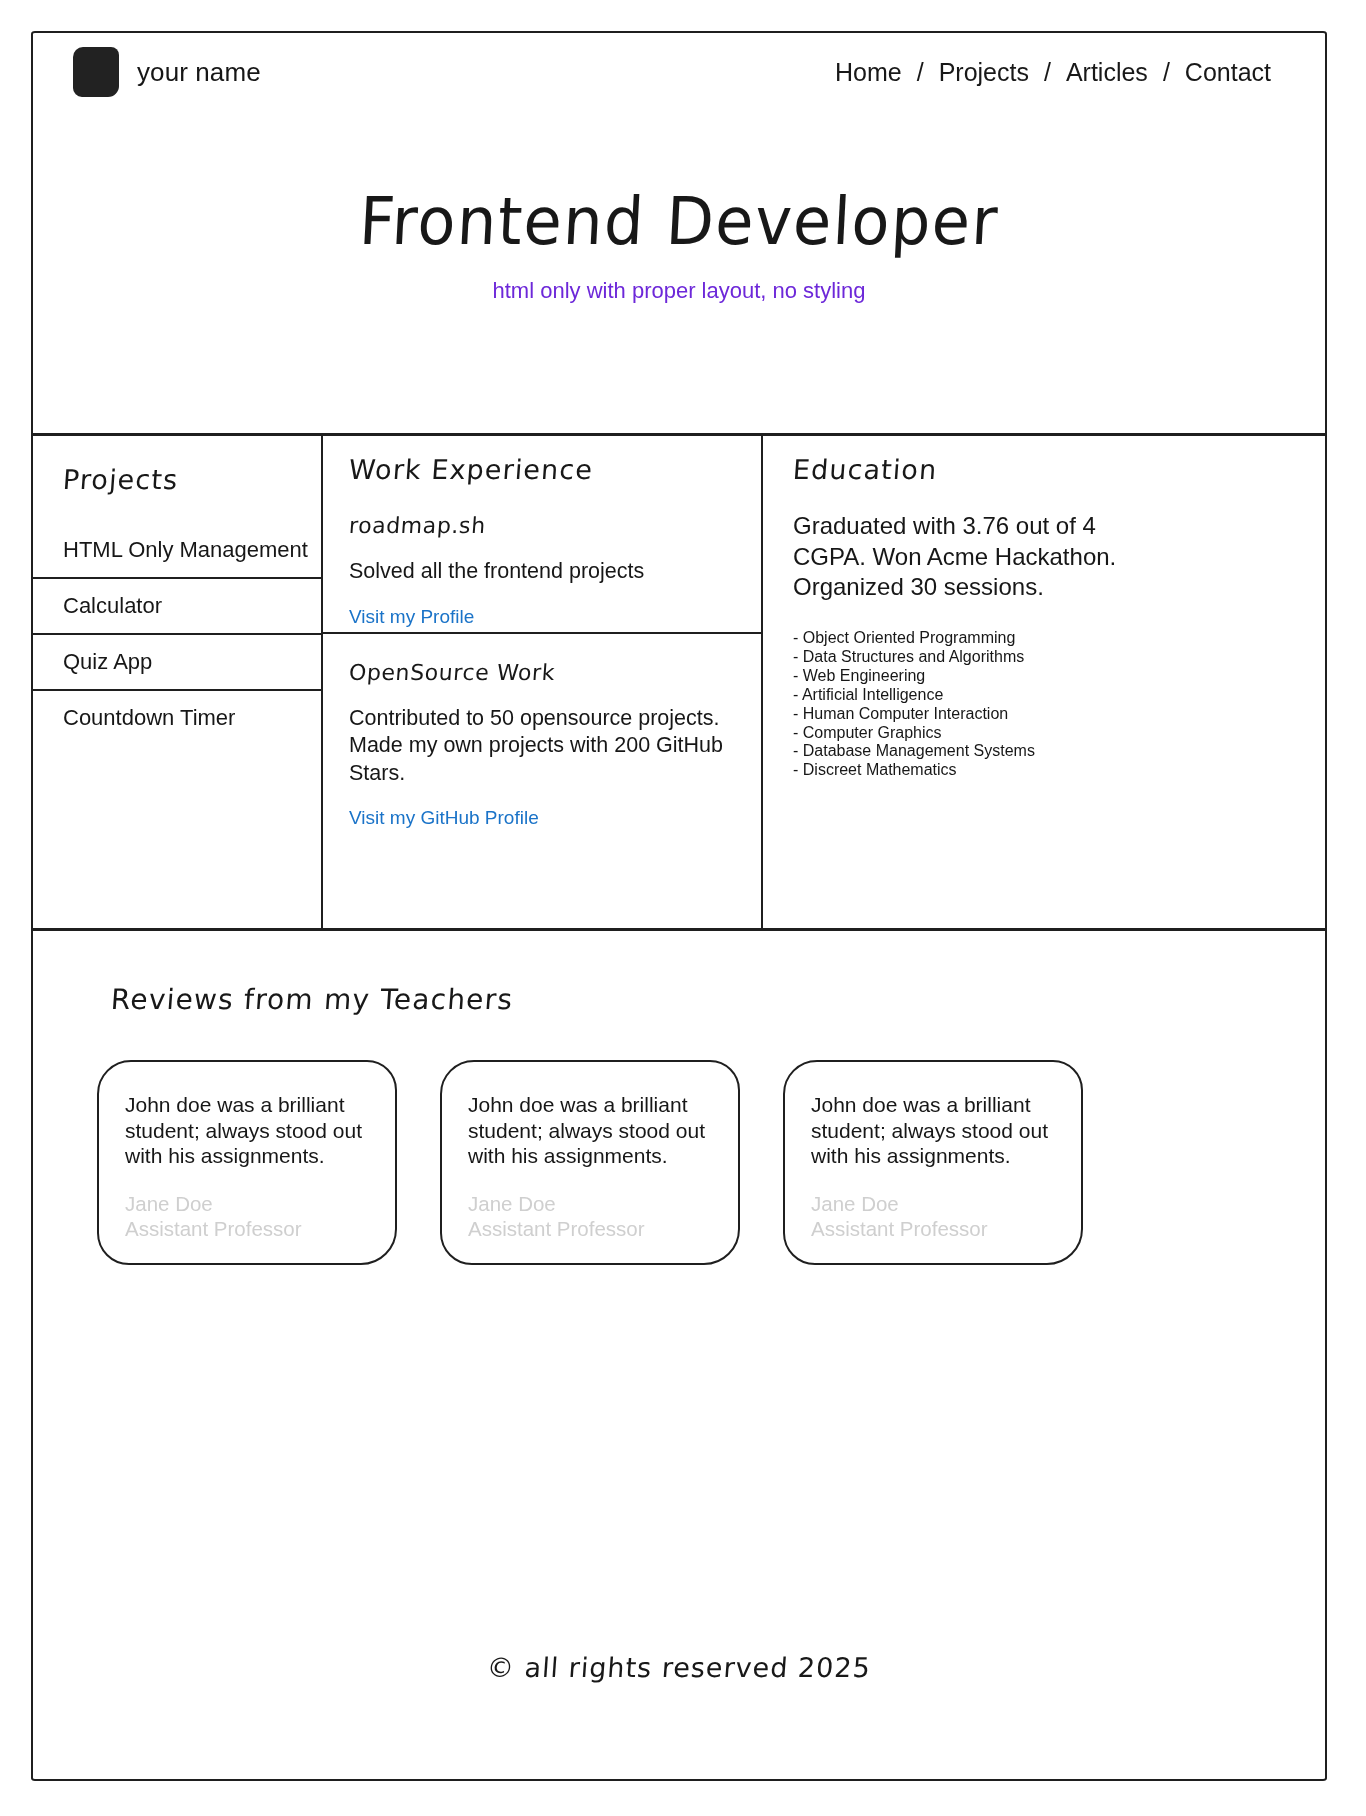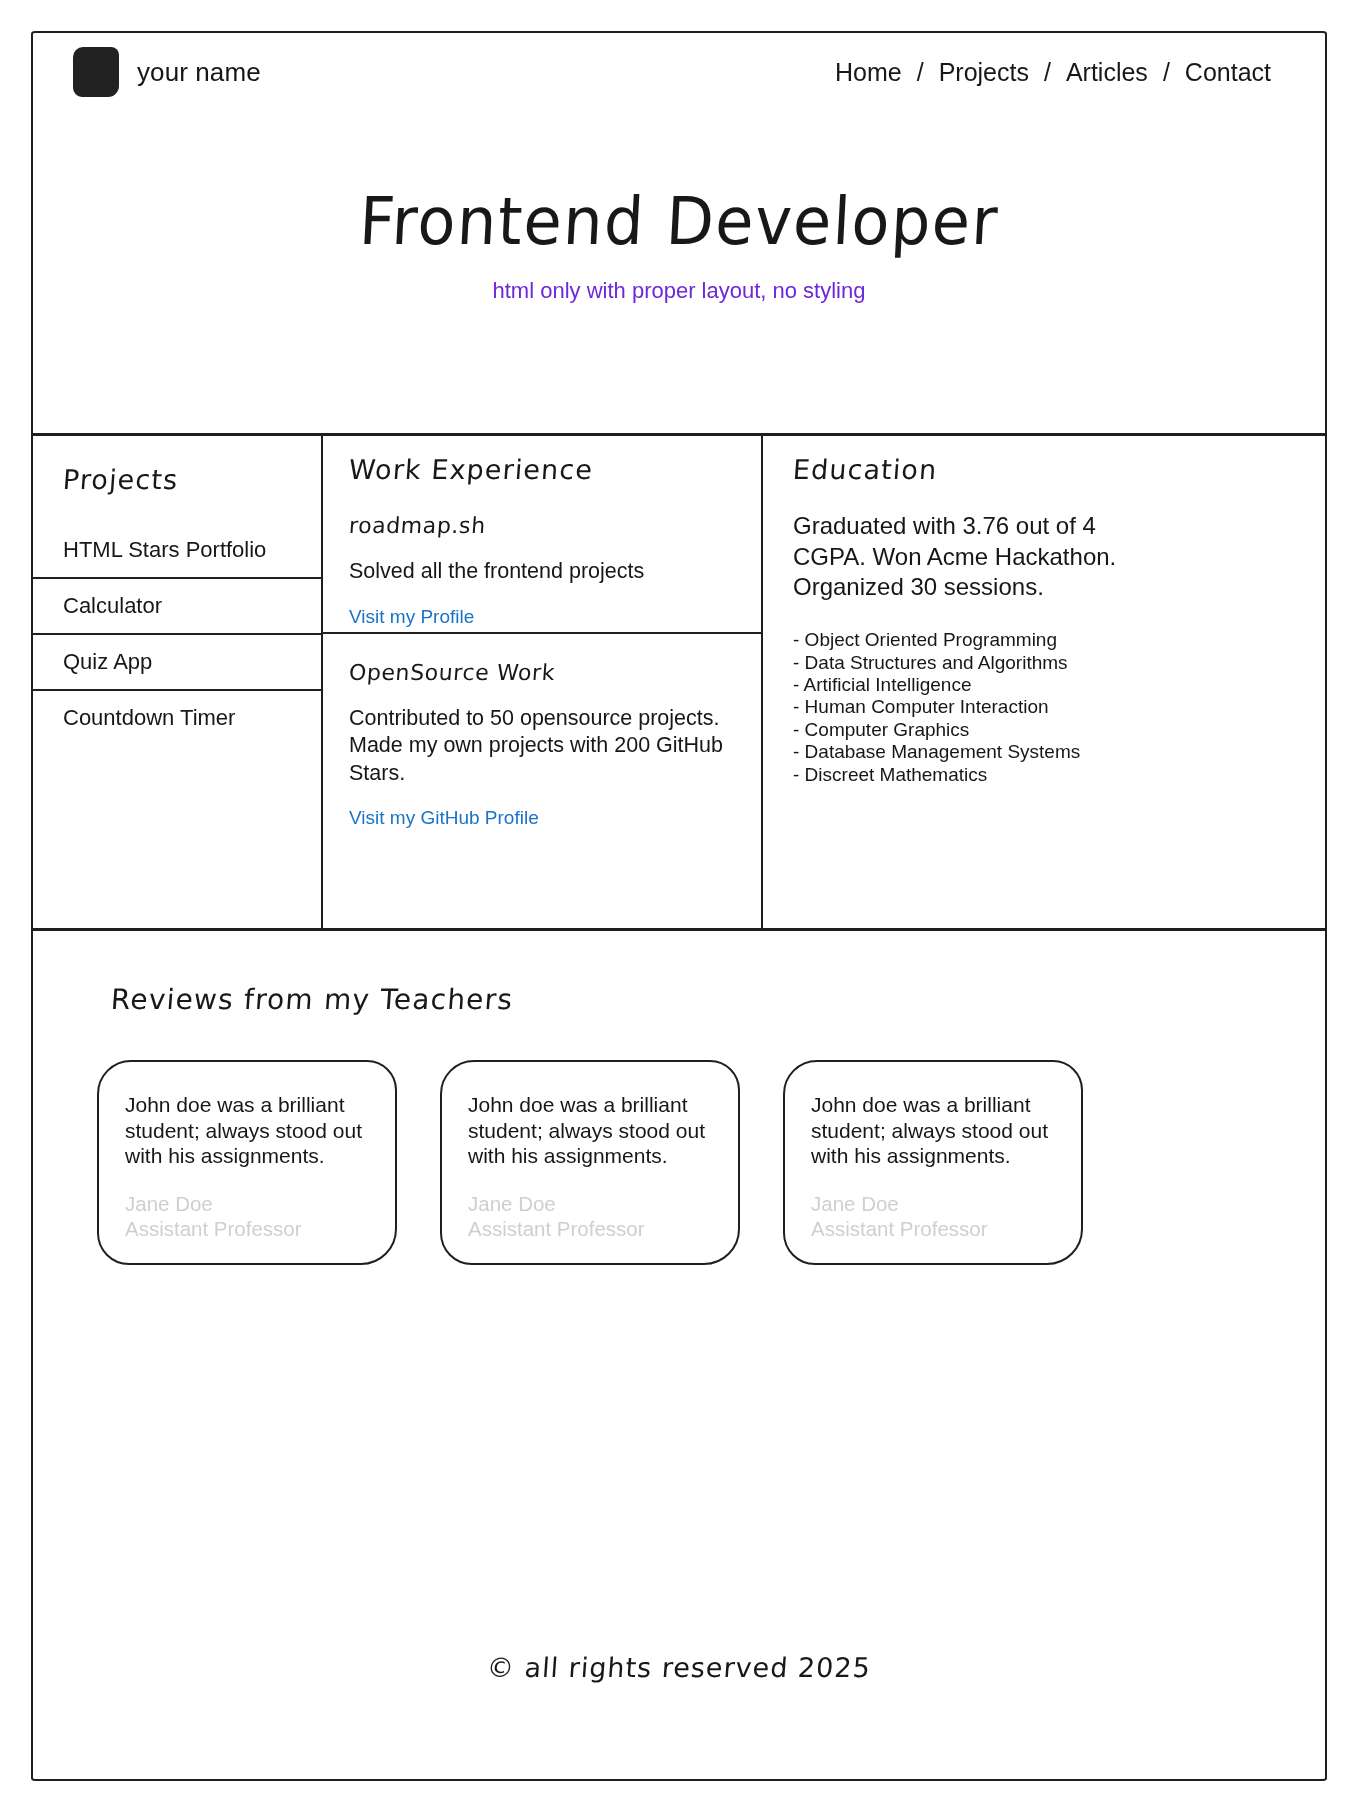--- a/index.html
+++ b/index.html
@@ -209,21 +209,21 @@
     font-size: 21.5px;
     color: #171717;
     margin: 0 0 26px 0;
   }
   .course-list {
     list-style: none;
     margin: 0;
     padding: 0;
   }
   .course-list li {
-    font-size: 19px;
+    font-size: 16px;
     line-height: 1.18;
     color: #171717;
     white-space: nowrap;
   }
 
   
   .reviews {
     position: absolute;
     left: 0;
     top: 895px;
@@ -306,21 +306,21 @@
     <p class="hero-sub">html only with proper layout, no styling</p>
   </section>
 
   <section class="band">
 
     <div class="col col-projects">
       <div class="projects-head">
         <h2 class="hand-heading">Projects</h2>
       </div>
       <ul class="project-list">
-        <li class="project-item">HTML Stars Portfolio</li>
+        <li class="project-item">HTML Only Management</li>
         <li class="project-item">Calculator</li>
         <li class="project-item">Quiz App</li>
         <li class="project-item">Countdown Timer</li>
       </ul>
     </div>
 
     <div class="col col-work">
       <div class="work-block work-head">
         <h2 class="hand-heading" style="margin-bottom:28px;">Work Experience</h2>
         <p class="work-title">roadmap.sh</p>
@@ -333,20 +333,21 @@
         <a class="work-link">Visit my GitHub Profile</a>
       </div>
     </div>
 
     <div class="col col-education">
       <h2 class="hand-heading edu-heading">Education</h2>
       <p class="edu-text">Graduated with 3.76 out of 4 CGPA. Won Acme Hackathon. Organized 30 sessions.</p>
       <ul class="course-list">
         <li>- Object Oriented Programming</li>
         <li>- Data Structures and Algorithms</li>
+        <li>- Web Engineering</li>
         <li>- Artificial Intelligence</li>
         <li>- Human Computer Interaction</li>
         <li>- Computer Graphics</li>
         <li>- Database Management Systems</li>
         <li>- Discreet Mathematics</li>
       </ul>
     </div>
 
   </section>
 

